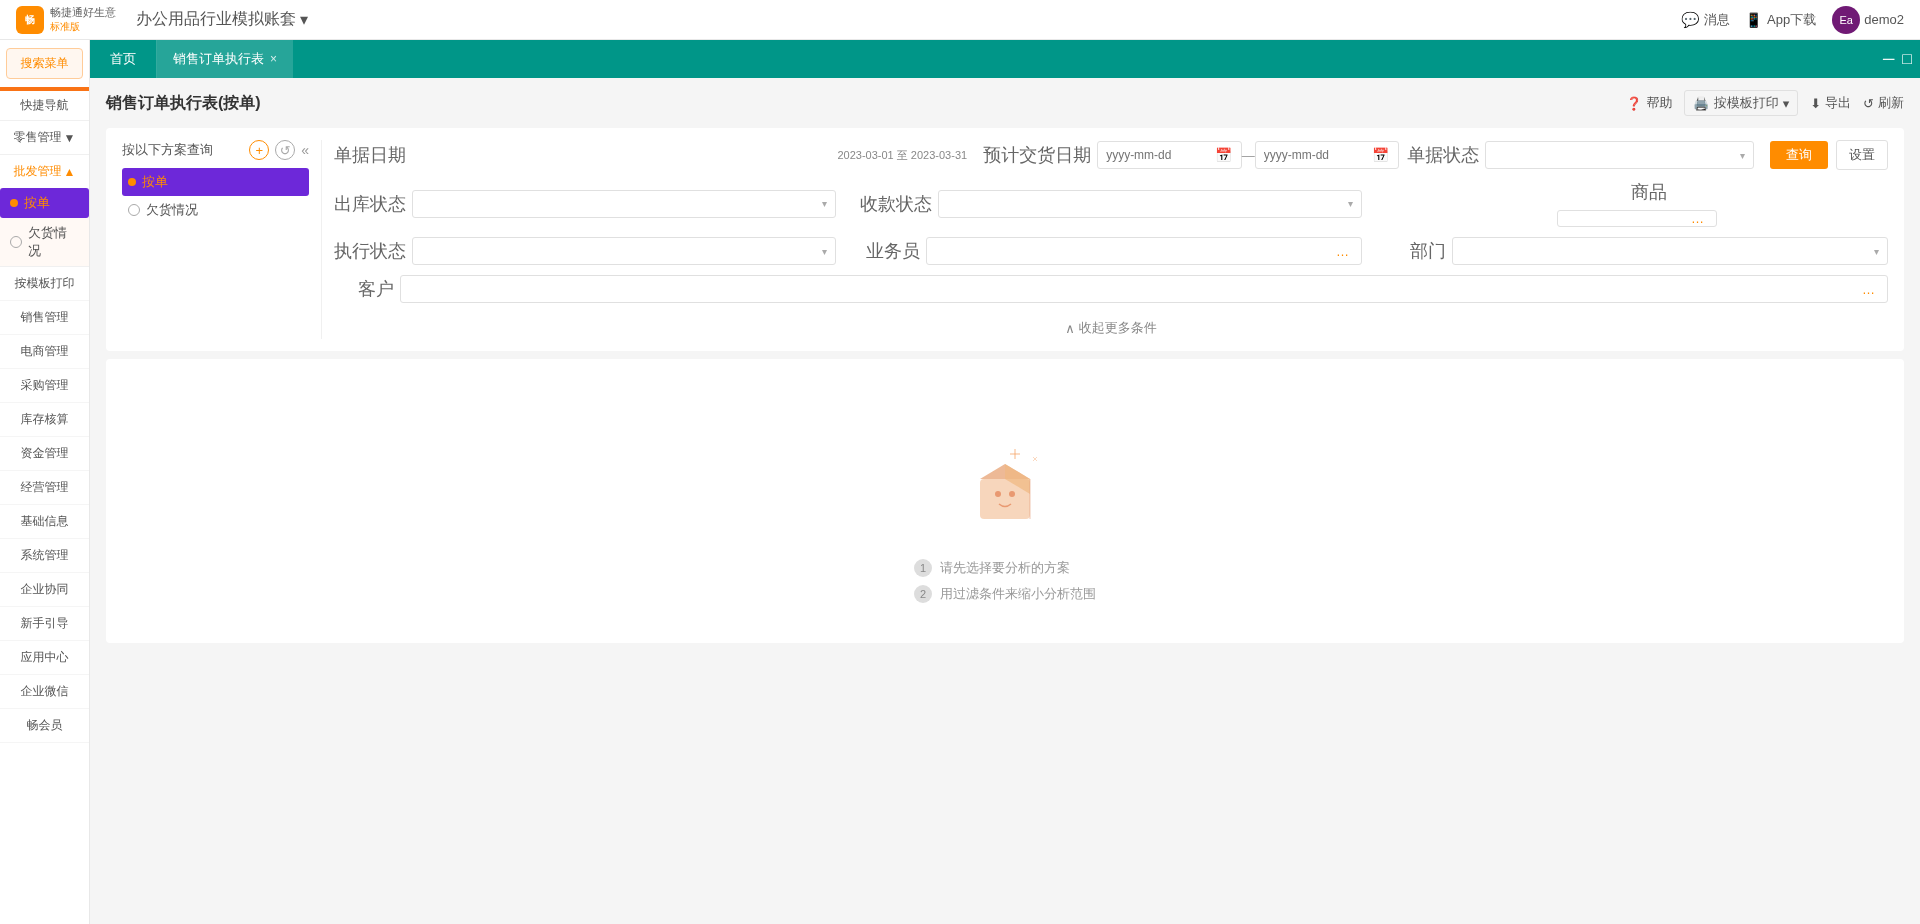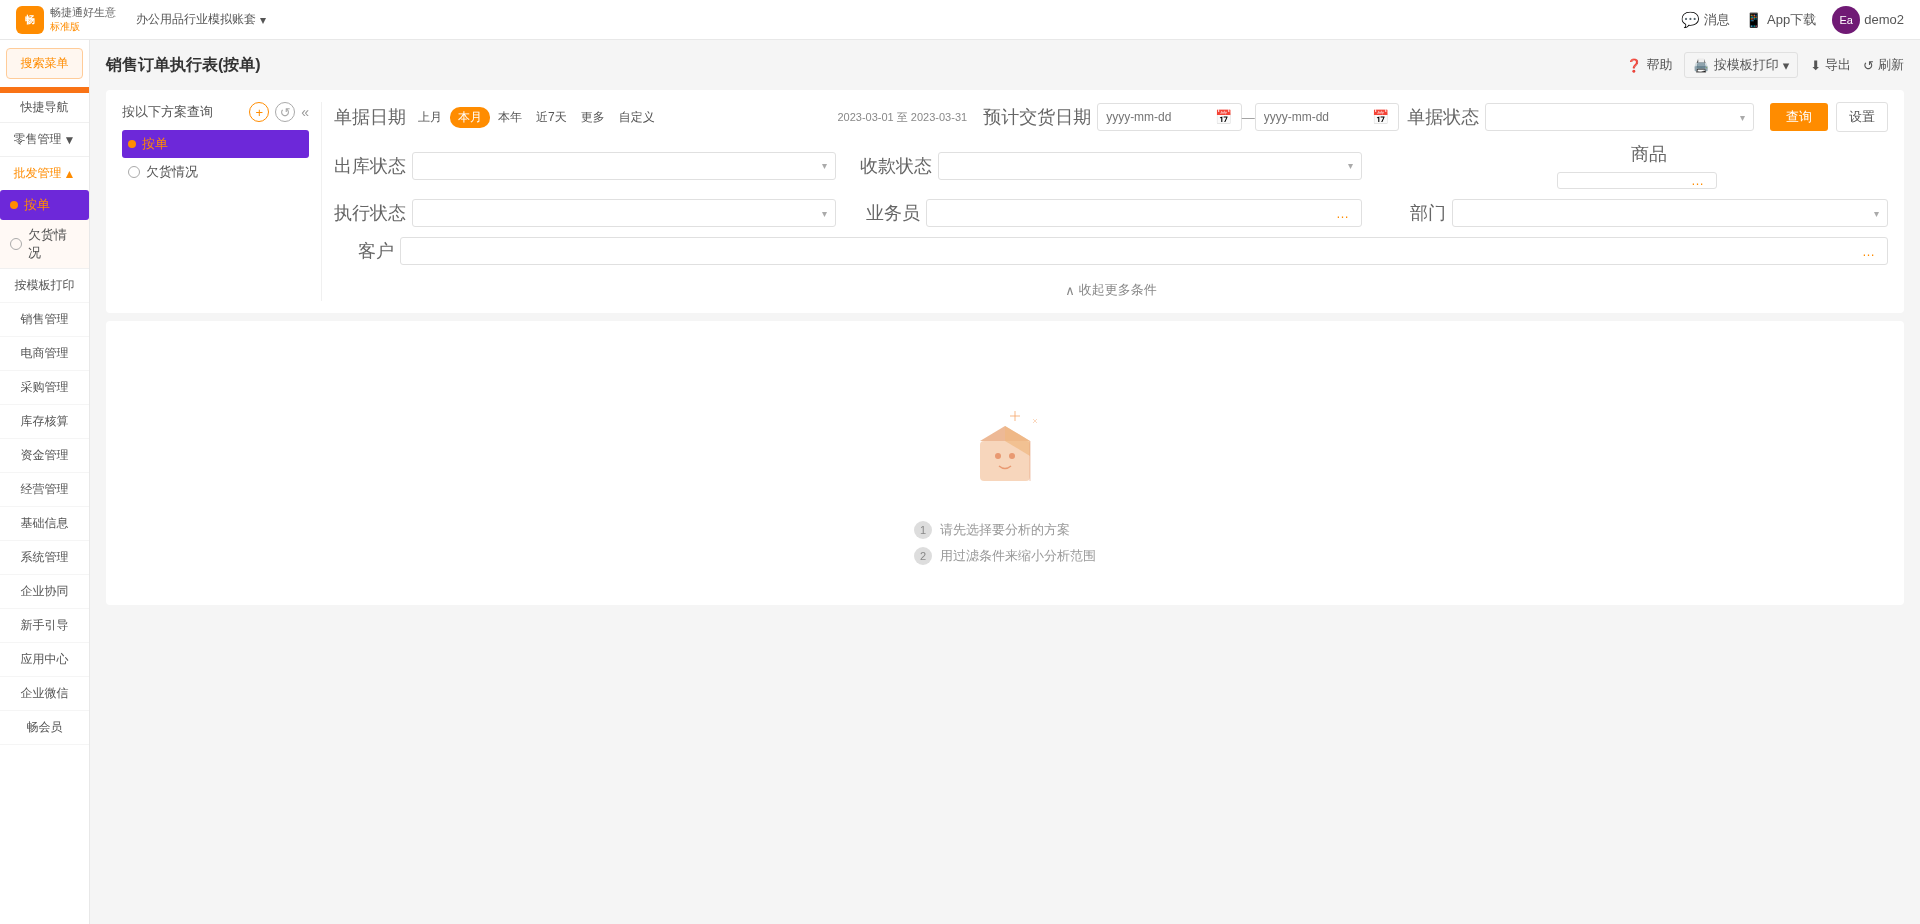--- a/index.html
+++ b/index.html
@@ -4,31 +4,31 @@
   <style>
     * { box-sizing: border-box; margin: 0; padding: 0; }
     body { font-family: 'Microsoft YaHei', Arial, sans-serif; font-size: 13px; background: #f5f5f5; color: #333; display: flex; flex-direction: column; height: 100vh; overflow: hidden; }
 
     
     .top-bar { height: 40px; background: #fff; display: flex; align-items: center; justify-content: space-between; padding: 0 16px; border-bottom: 1px solid #e8e8e8; flex-shrink: 0; }
     .top-bar-left { display: flex; align-items: center; gap: 8px; }
     .logo-area { display: flex; align-items: center; gap: 6px; }
     .logo-icon { width: 28px; height: 28px; background: #ff8c00; border-radius: 6px; display: flex; align-items: center; justify-content: center; color: #fff; font-size: 10px; font-weight: bold; }
     .logo-text { font-size: 11px; color: #666; line-height: 1.2; }
-    .industry-selector { display: flex; align-items: center; gap: 4px; color: #555; font-size: 12px; cursor: pointer; margin-left: 12px; }
+    .industry-selector { display: flex; align-items: center; gap: 4px; color: #555; font-size: 16px; cursor: pointer; margin-left: 12px; }
     .top-bar-right { display: flex; align-items: center; gap: 16px; color: #555; font-size: 13px; }
     .top-bar-action { display: flex; align-items: center; gap: 4px; cursor: pointer; }
     .avatar { width: 28px; height: 28px; border-radius: 50%; background: #701a75; display: flex; align-items: center; justify-content: center; color: #fff; font-size: 11px; }
 
     
     .main-layout { display: flex; flex: 1; overflow: hidden; }
 
     
     .sidebar { width: 90px; background: #fff; border-right: 1px solid #e8e8e8; display: flex; flex-direction: column; overflow-y: auto; flex-shrink: 0; }
-    .sidebar-search { padding: 8px 6px; border-bottom: 6px solid #f97316; }
+    .sidebar-search { padding: 8px 6px; border-bottom: 4px solid #f97316; }
     .sidebar-search-btn { width: 100%; padding: 6px 0; background: #fff7f0; border: 1px solid #ffcc99; border-radius: 4px; color: #ff8c00; font-size: 12px; cursor: pointer; text-align: center; }
     .sidebar-quick-nav { padding: 6px; border-bottom: 1px solid #f0f0f0; text-align: center; font-size: 12px; color: #555; cursor: pointer; }
     .sidebar-item { padding: 8px 6px; text-align: center; font-size: 12px; color: #555; cursor: pointer; border-bottom: 1px solid #f5f5f5; display: flex; flex-direction: column; align-items: center; gap: 2px; }
     .sidebar-group { border-bottom: 1px solid #f0f0f0; }
     .sidebar-group-title { padding: 8px 6px; text-align: center; font-size: 12px; color: #555; cursor: pointer; display: flex; align-items: center; justify-content: center; gap: 2px; }
     .sidebar-group-title.active { color: #ff8c00; }
     .sidebar-sub-items { background: #fff9f5; }
 
     
     .tab-bar { height: 38px; background: #009688; display: flex; align-items: center; padding: 0 0 0 0; flex-shrink: 0; }
@@ -212,20 +212,34 @@
     <div class="sidebar-item">
       <span>企业微信</span>
     </div>
     <div class="sidebar-item">
       <span>畅会员</span>
     </div>
   </div>
 
   <div style="flex:1;display:flex;flex-direction:column;overflow:hidden;">
 
+    <div class="tab-bar">
+      <div class="tab-home">
+        <span>首页</span>
+      </div>
+      <div class="tab-item">
+        <span>销售订单执行表</span>
+        <span class="tab-close">×</span>
+      </div>
+      <div class="tab-spacer"></div>
+      <div class="tab-actions">
+        <span class="tab-action-btn">─</span>
+        <span class="tab-action-btn">□</span>
+      </div>
+    </div>
 
     <div class="content-area">
       <div class="page-wrapper">
 
         <div class="page-header">
           <div class="page-title">销售订单执行表(按单)</div>
           <div class="page-header-actions">
             <div class="header-btn">
               <span>❓</span>
               <span>帮助</span>
@@ -267,30 +281,20 @@
                 <span>欠货情况</span>
               </div>
             </div>
 
             <div class="filter-form">
 
               <div class="filter-row">
 
                 <div class="filter-field" style="flex:1.4;">
                   <span class="filter-label">单据日期</span>
-                  <div class="date-group">
-                    <div class="date-tabs">
-                      <span class="date-tab">上月</span>
-                      <span class="date-tab active">本月</span>
-                      <span class="date-tab">本年</span>
-                      <span class="date-tab">近7天</span>
-                      <span class="date-tab">更多</span>
-                      <span class="date-tab">自定义</span>
-                    </div>
-                  </div>
                 </div>
                 <div style="font-size:11px;color:#888;white-space:nowrap;margin-right:8px;margin-left:10px;">2023-03-01 至 2023-03-31</div>
 
                 <div class="filter-field" style="flex:1.2;">
                   <span class="filter-label wide">预计交货日期</span>
                   <div class="date-range">
                     <div class="date-input" style="min-width:100px;">
                       <input type="text" placeholder="yyyy-mm-dd" style="">
                       <span class="cal-icon">📅</span>
                     </div>

